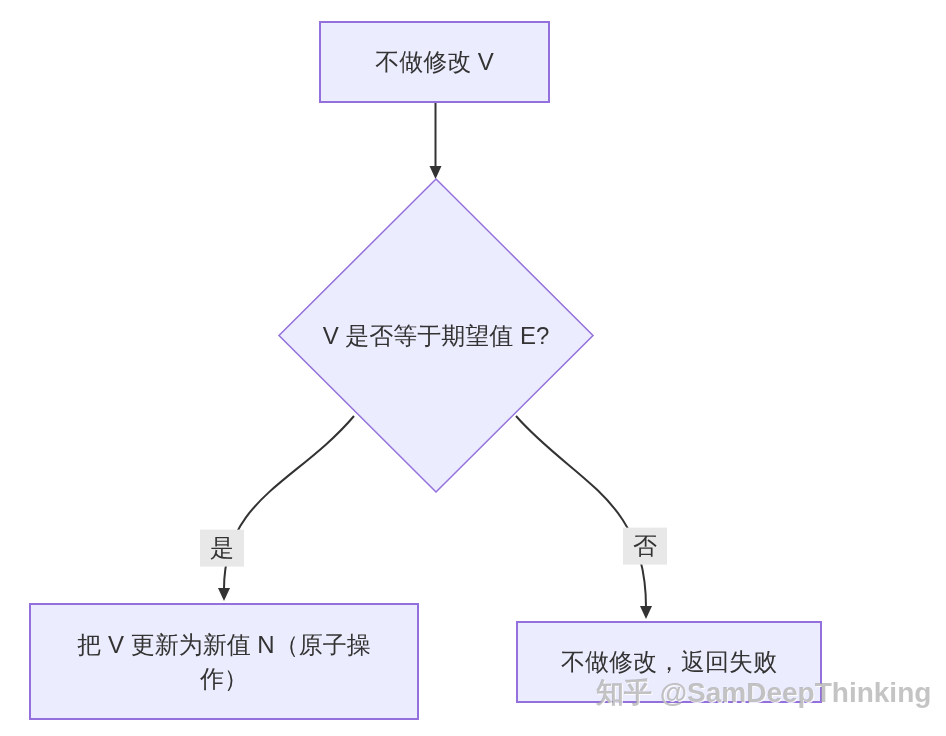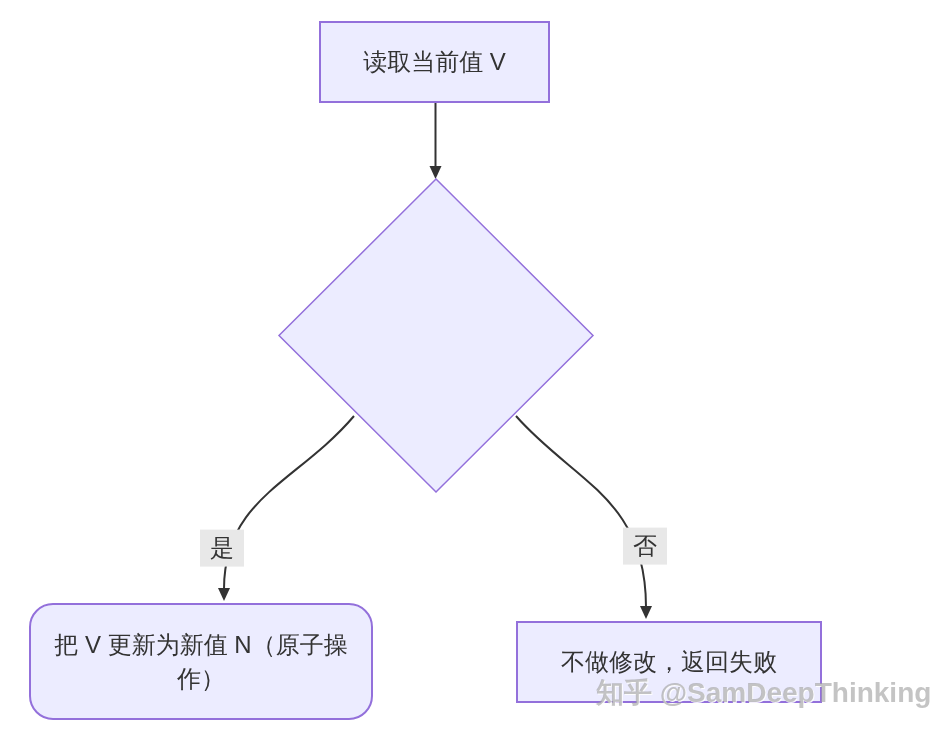--- a/index.html
+++ b/index.html
@@ -72,21 +72,21 @@
     background: #e8e8e8;
     color: #333333;
     font-size: 24px;
     line-height: 1.2;
     padding: 4px 10px;
     text-align: center;
   }
   .edge-label.yes { left: 222px; top: 548px; }
   .edge-label.no  { left: 645px; top: 546px; }
   .rect-read   { left: 319px; top: 21px;  width: 231px; height: 82px; }
-  .rect-update { left: 29px;  top: 603px; width: 344px; height: 117px; border-radius: 24px; }
+  .rect-update { left: 29px;  top: 603px; width: 390px; height: 117px; }
   .rect-update .node-label-inner { max-width: 300px; }
   .rect-fail   { left: 516px; top: 621px; width: 306px; height: 82px; }
   .watermark {
     position: absolute;
     left: 596px;
     top: 678px;
     width: 340px;
     font-size: 28px;
     line-height: 30px;
     color: rgba(160, 160, 160, 0.62);
@@ -109,23 +109,26 @@
     <polygon class="diamond-shape" points="436,179 593,335.5 436,492 279,335.5"></polygon>
 
     <path class="edge-path" d="M354,416 C298,482 224,498 224,589"></path>
     <path class="arrowhead" d="M218,588 L230,588 L224,601 Z"></path>
 
     <path class="edge-path" d="M516,416 C574,482 646,498 646,607"></path>
     <path class="arrowhead" d="M640,606 L652,606 L646,619 Z"></path>
   </svg>
 
   <div class="node-rect rect-read">
-    <span class="node-label-inner">读取当前值 V</span>
+    <span class="node-label-inner">不做修改 V</span>
   </div>
 
+  <div class="diamond-label">
+    <span>V 是否等于期望值 E?</span>
+  </div>
 
   <div class="edge-label yes">
     <span>是</span>
   </div>
   <div class="edge-label no">
     <span>否</span>
   </div>
 
   <div class="node-rect rect-update">
     <span class="node-label-inner">把 V 更新为新值 N（原子操作）</span>

